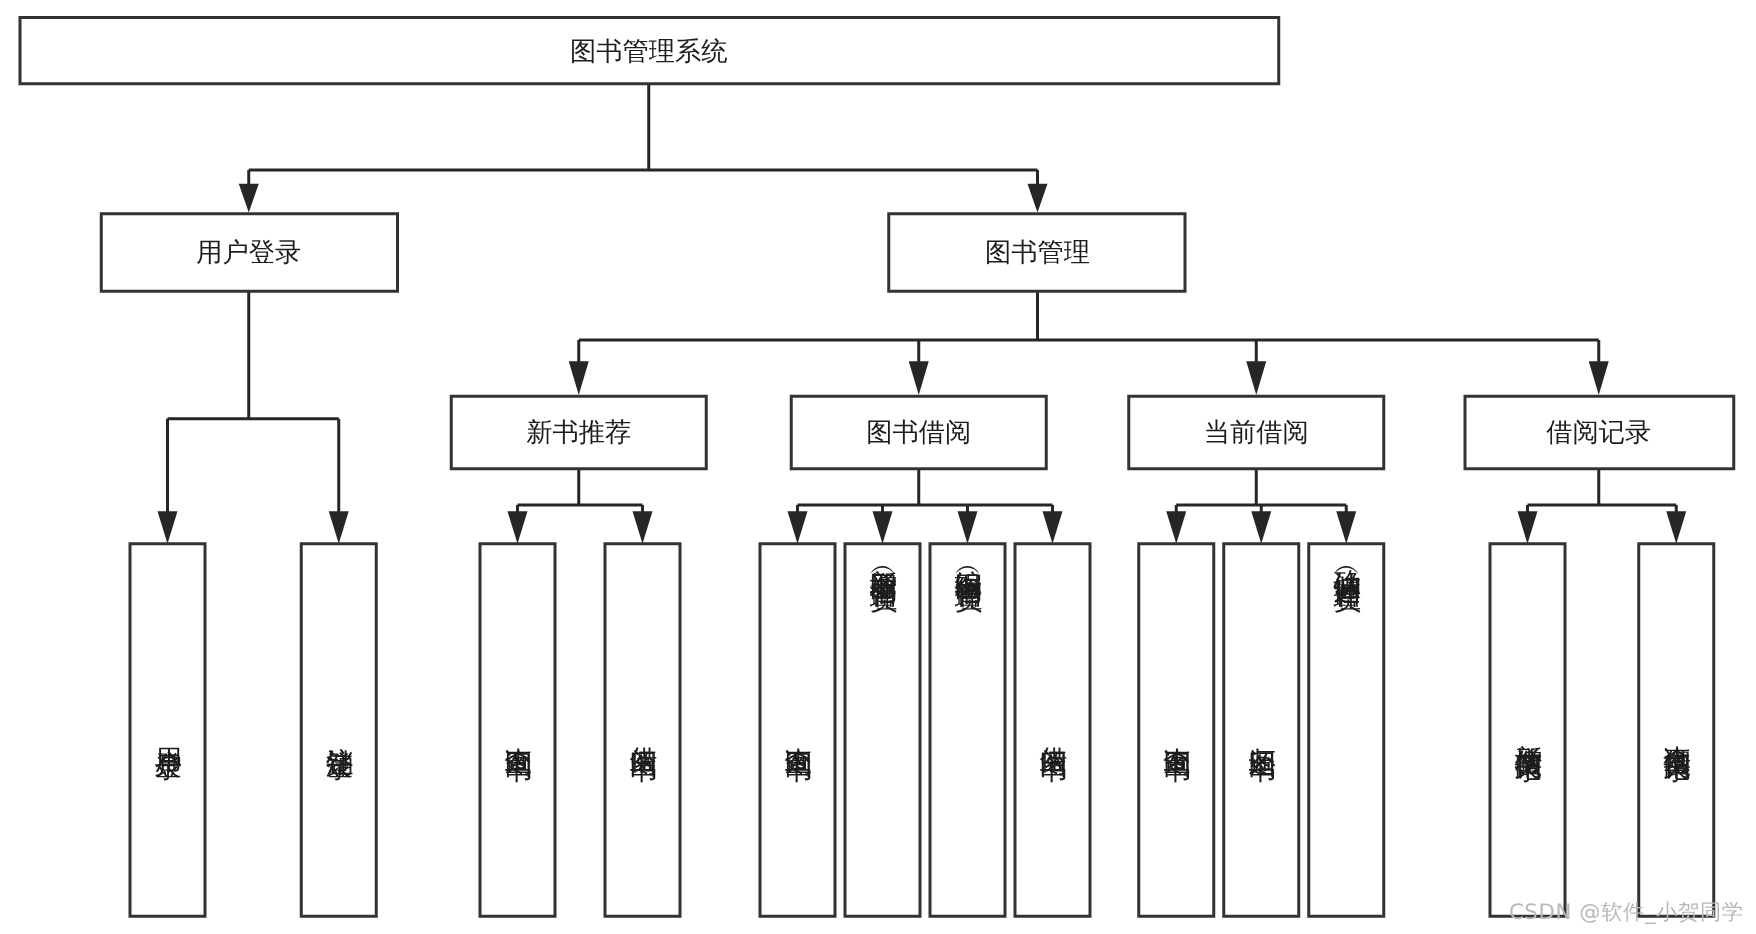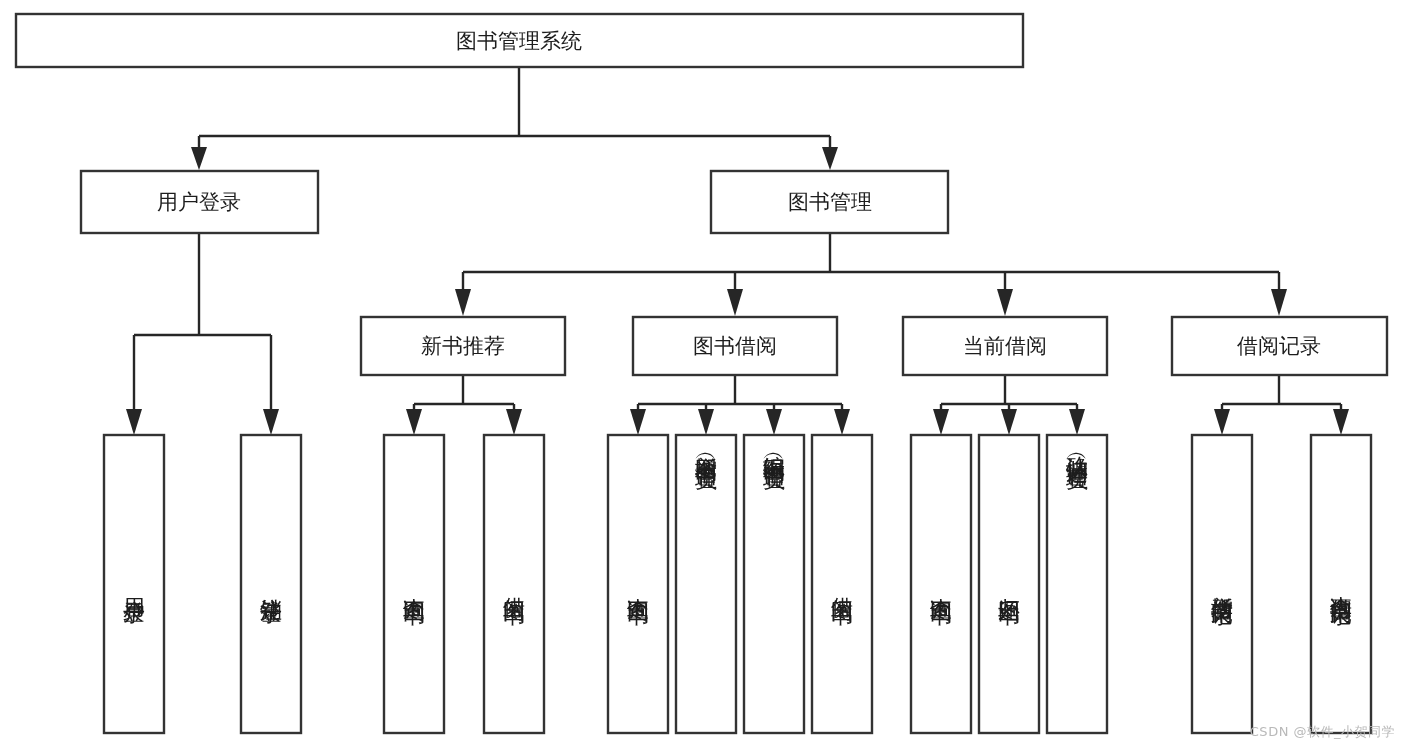--- a/index.html
+++ b/index.html
@@ -65,21 +65,21 @@
     letter-spacing: 2px;
     color: #1d1d1d;
     white-space: nowrap;
     text-align: center;
   }
   .watermark {
     position: absolute;
     right: 10px;
     bottom: 6px;
     font-family: "DejaVu Sans", "Liberation Sans", sans-serif;
-    font-size: 13px;
+    font-size: 17px;
     color: #b9b9b9;
     letter-spacing: 0.5px;
     white-space: nowrap;
   }
 </style>
 </head>
 <body>
 
 <div id="diagram-root">
 

